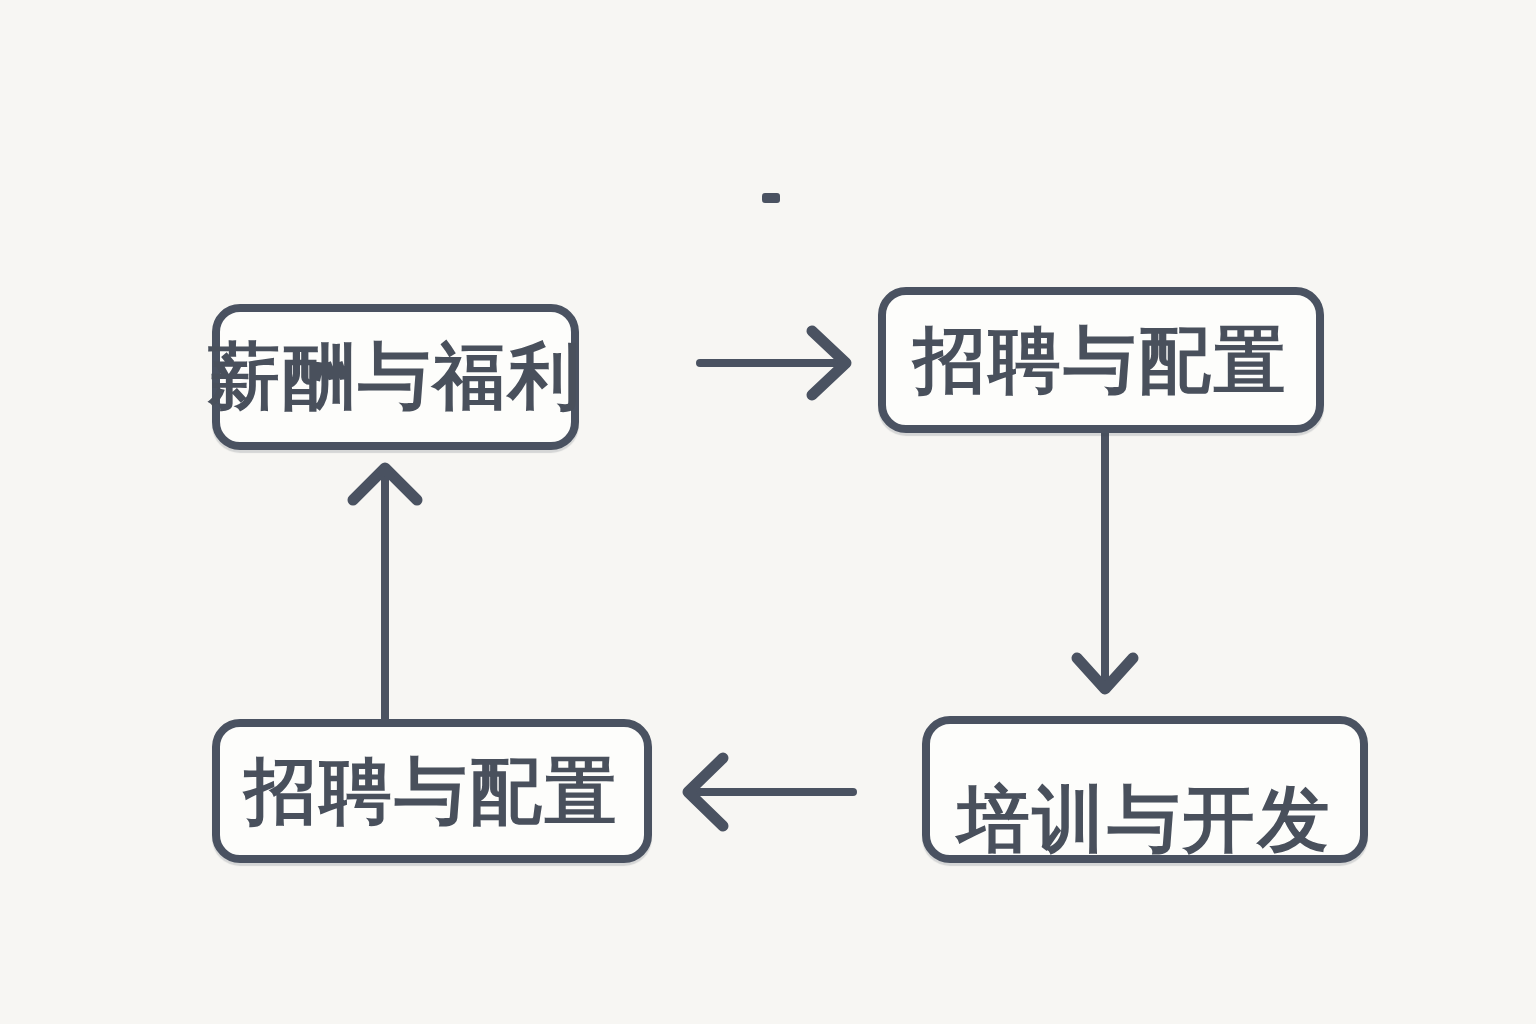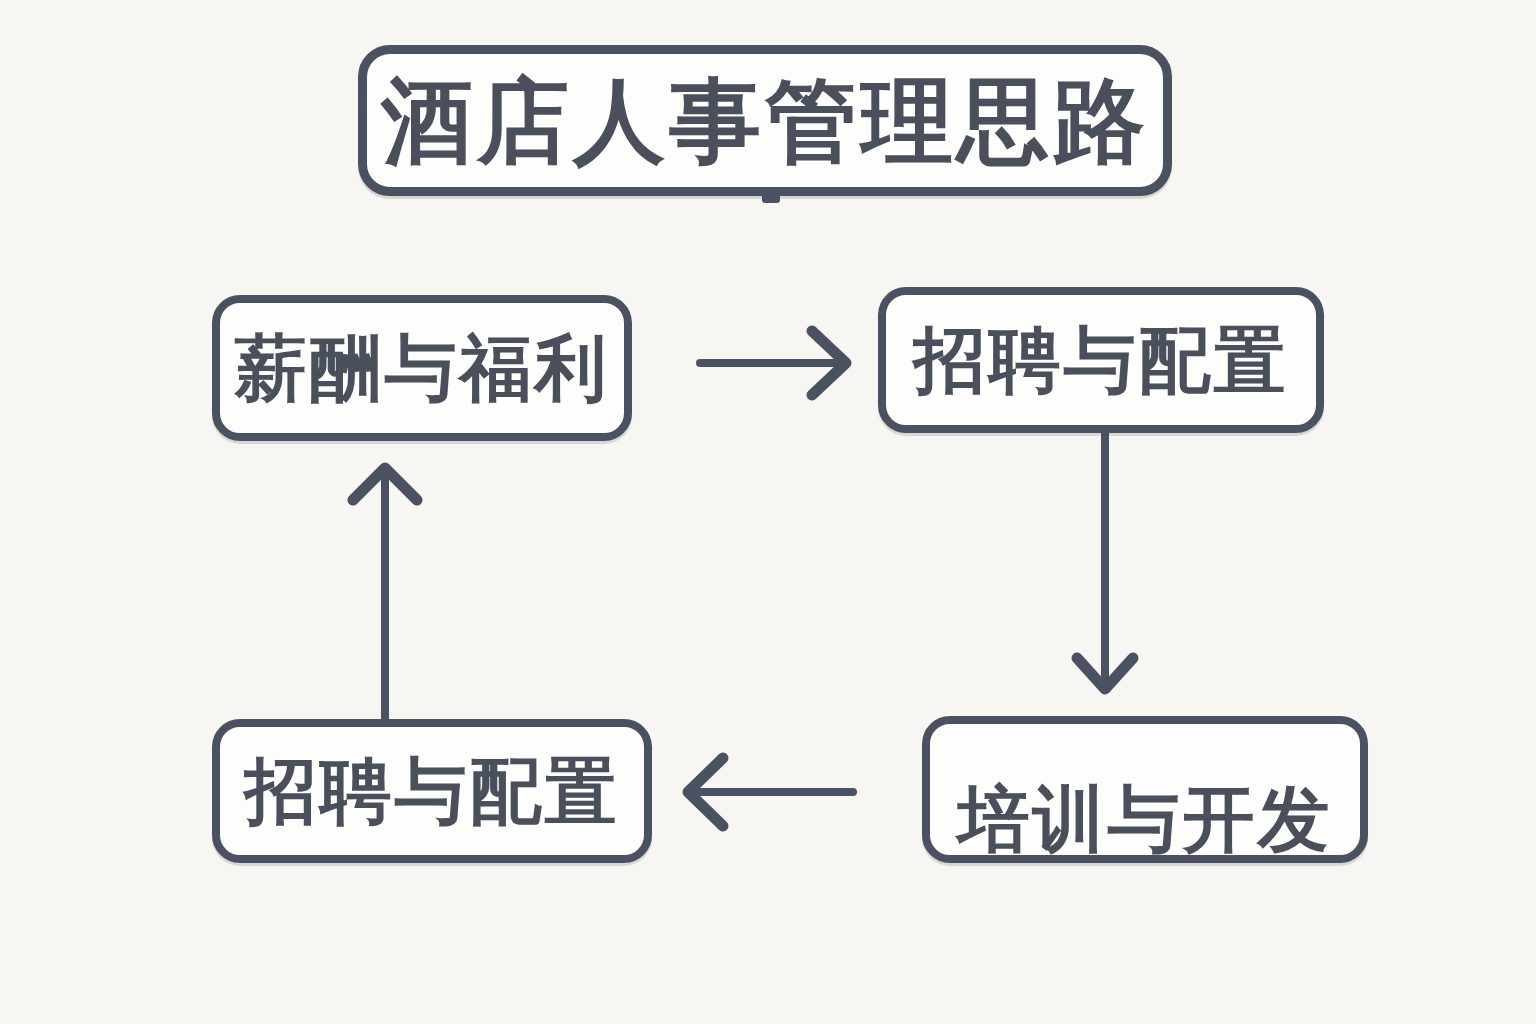--- a/index.html
+++ b/index.html
@@ -56,21 +56,21 @@
     border-radius: 28px;
   }
   .node-label {
     font-size: 72px;
     font-weight: bold;
     letter-spacing: 3px;
     color: var(--text);
     white-space: nowrap;
     line-height: 1;
   }
-  .node-tl { left: 212px; top: 295px; width: 420px; height: 146px; }
+  .node-tl { left: 212px; top: 304px; width: 367px; height: 146px; font-family: Liberation Serif, serif; }
   .node-tr { left: 878px; top: 287px; width: 446px; height: 146px; }
   .node-bl { left: 212px; top: 719px; width: 440px; height: 144px; }
   .node-br { left: 922px; top: 716px; width: 446px; height: 147px; align-items: flex-end; }
   .title-stub {
     position: absolute;
     left: 762px; top: 193px;
     width: 18px; height: 10px;
     background: var(--accent);
     border-radius: 3px;
   }
@@ -94,23 +94,20 @@
     <g>
       <line class="shaft" x1="853" y1="792" x2="696" y2="792"></line>
       <polyline class="head" points="723,758 688,792 723,826"></polyline>
     </g>
     <g>
       <line class="shaft" x1="385" y1="719" x2="385" y2="474"></line>
       <polyline class="head" points="353,500 385,468 417,500"></polyline>
     </g>
   </svg>
 
-  <div class="box title-box">
-    <span class="title-text">酒店人事管理思路</span>
-  </div>
   <div class="title-stub"></div>
 
   <div class="box node node-tl">
     <span class="node-label">薪酬与福利</span>
   </div>
 
   <div class="box node node-tr">
     <span class="node-label">招聘与配置</span>
   </div>
 

